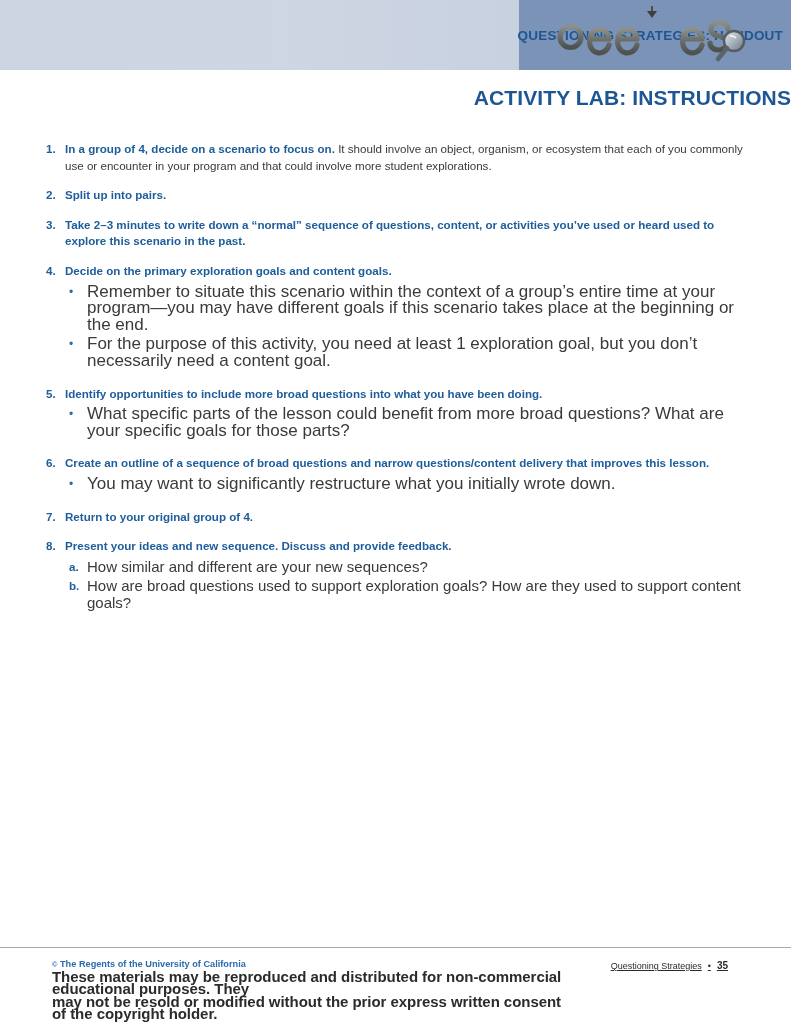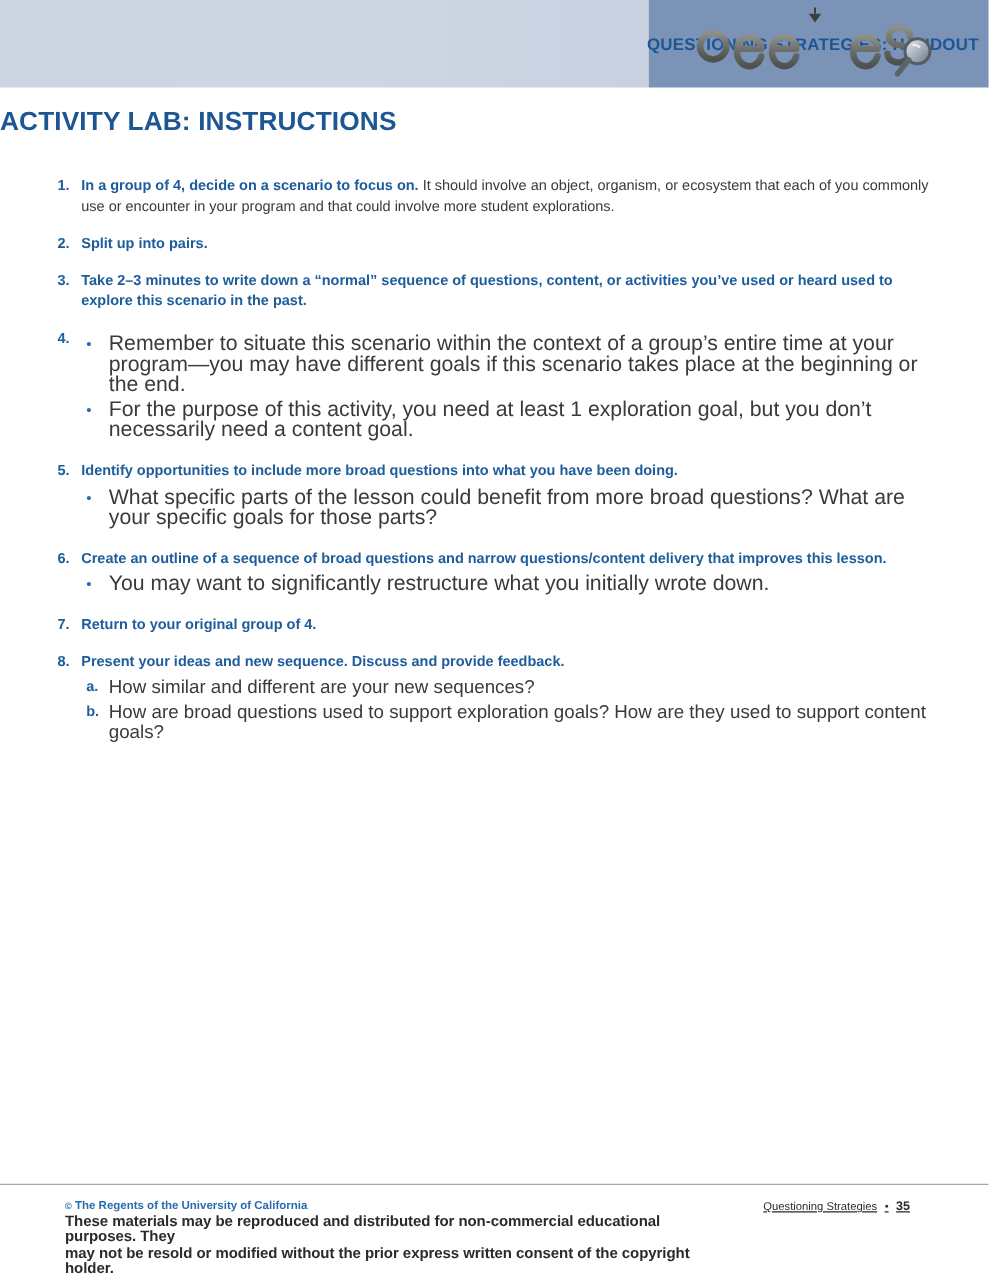--- a/index.html
+++ b/index.html
@@ -65,21 +65,21 @@
     justify-content: center;
   }
   .logo-svg { display:block; }
 
   
   .page-title {
     position: absolute;
     top: 86px;
     left: 0;
     width: 791px;
-    text-align: left;
+    text-align: right;
     color: #1e5694;
     font-size: 21px;
     font-weight: bold;
     letter-spacing: 0.1px;
   }
 
   
   .content {
     position: absolute;
     top: 141px;
@@ -176,21 +176,21 @@
   .footer-copyright {
     color: #2b6cad;
     font-weight: bold;
     font-size: 9.2px;
     line-height: 12.2px;
     white-space: nowrap;
   }
   .footer-copyright .csym { font-size: 7.4px; }
   .footer-legal {
     color: #2b2b2b;
-    font-size: 12px;
+    font-size: 15px;
     font-weight: bold;
     line-height: 12.2px;
     letter-spacing: -0.05px;
   }
   .footer-right {
     position: absolute;
     right: 74px;
     top: 2px;
     color: #2b2b2b;
     font-size: 9px;
@@ -275,21 +275,21 @@
   <div class="item" style="margin-top:13px;">
     <div class="item-num">3.</div>
     <div class="item-body">
       <span class="lead">Take 2–3 minutes to write down a “normal” sequence of questions, content, or activities you’ve used or heard used to explore this scenario in the past.</span><span class="rest"></span>
     </div>
   </div>
 
   <div class="item" style="margin-top:13px;">
     <div class="item-num">4.</div>
     <div class="item-body">
-      <span class="rest"></span>
+      <span class="lead">Decide on the primary exploration goals and content goals.</span><span class="rest"></span>
       <div class="bullets">
         <div class="bullet">
           <div class="bullet-dot">•</div>
           <div class="bullet-text">Remember to situate this scenario within the context of a group’s entire time at your program—you may have different goals if this scenario takes place at the beginning or the end.</div>
         </div>
         <div class="bullet">
           <div class="bullet-dot">•</div>
           <div class="bullet-text">For the purpose of this activity, you need at least 1 exploration goal, but you don’t necessarily need a content goal.</div>
         </div>
       </div>

